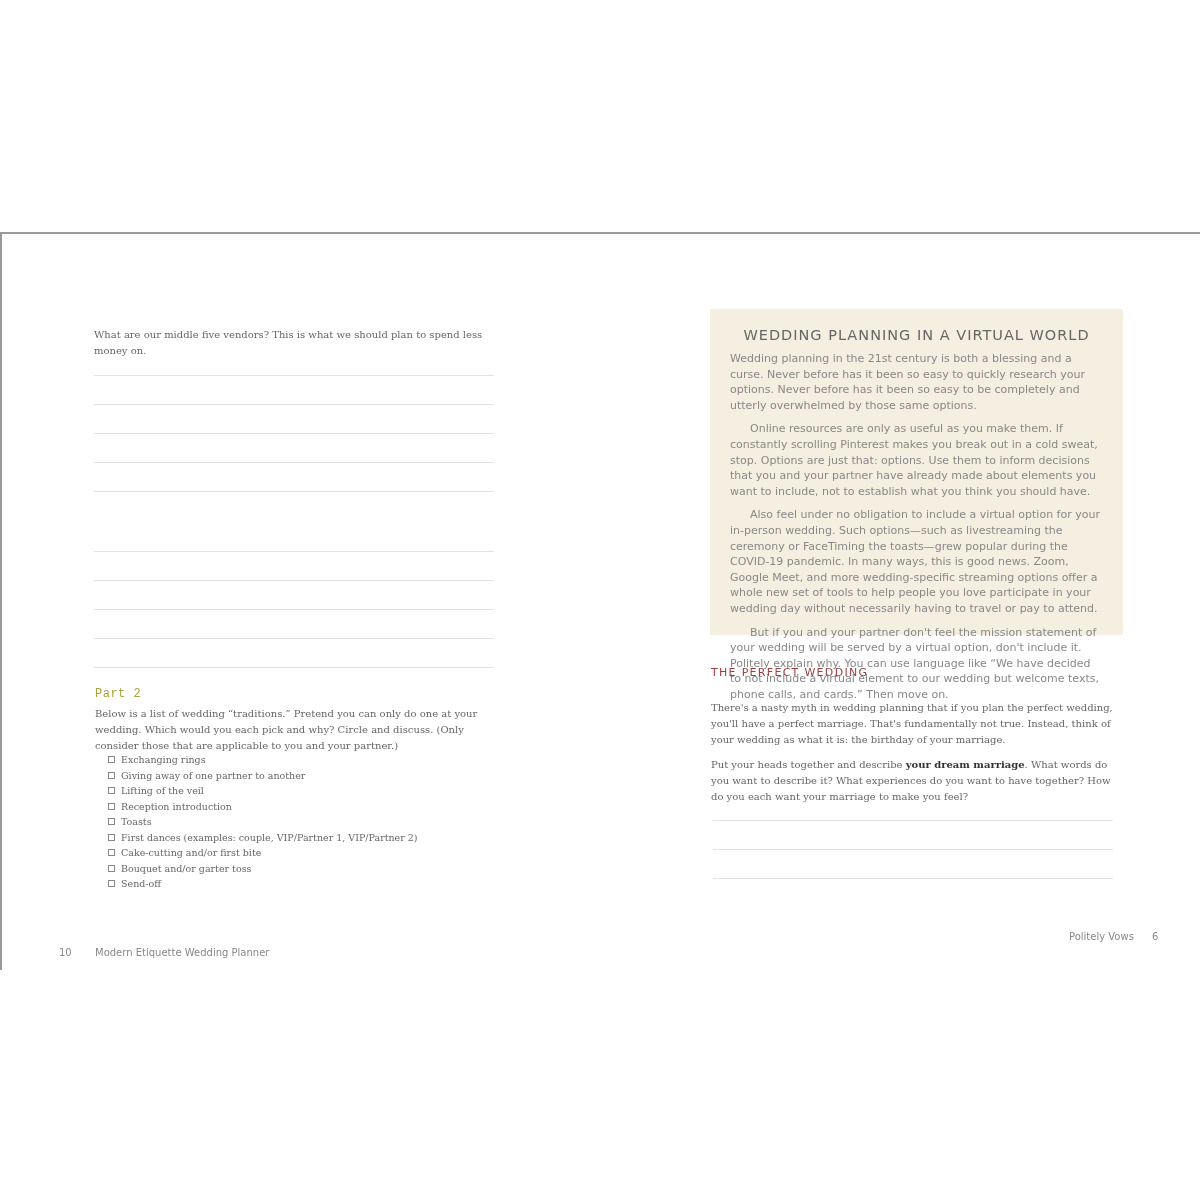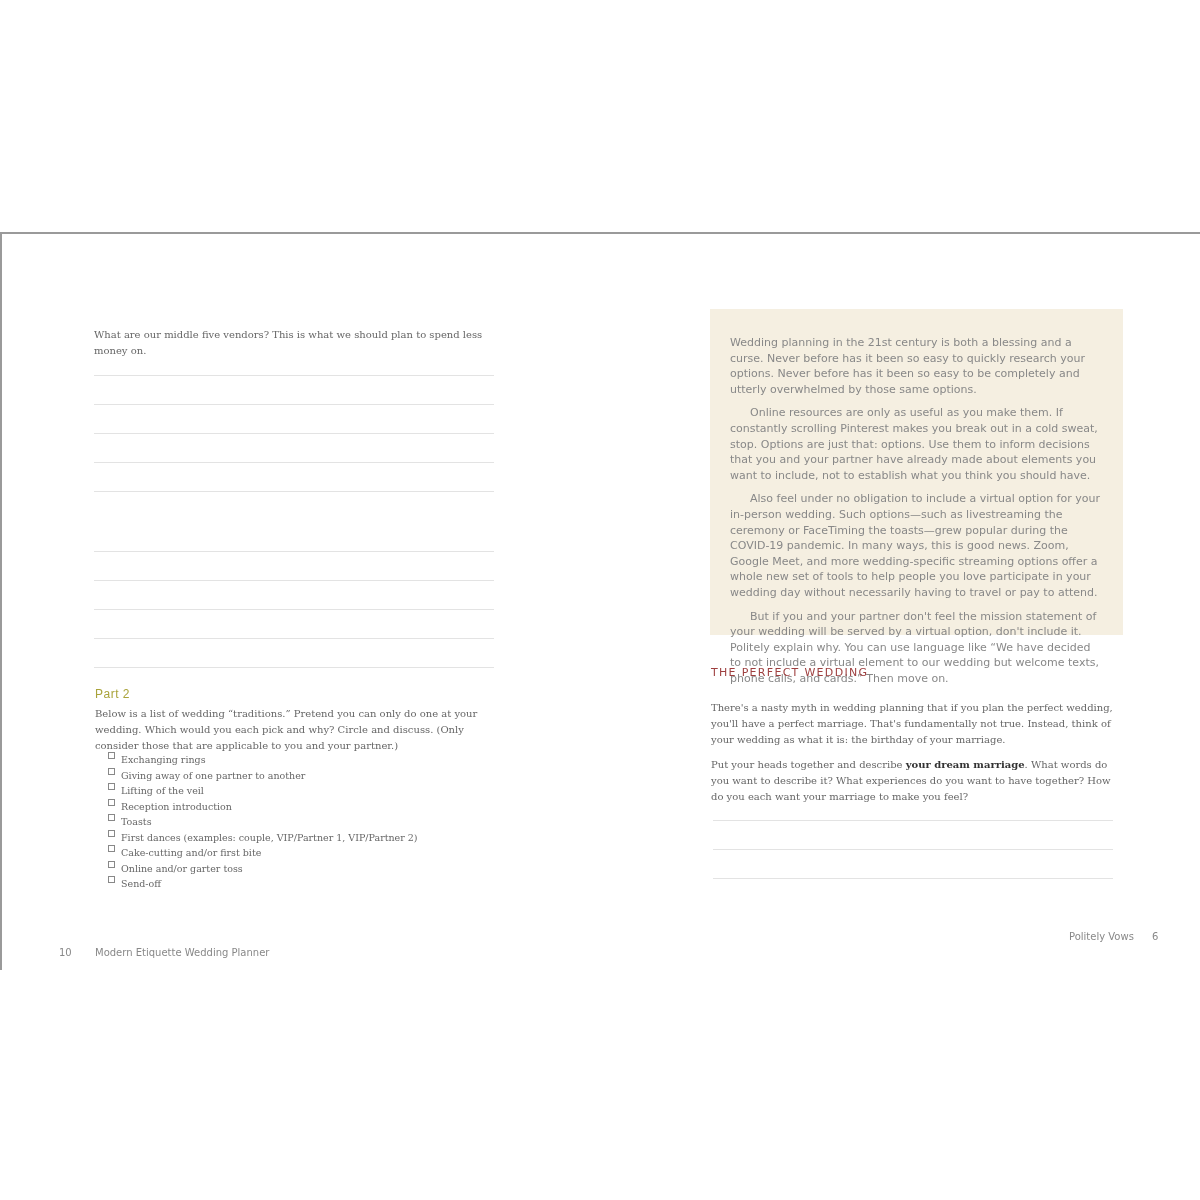--- a/index.html
+++ b/index.html
@@ -21,30 +21,30 @@
   .prompt {
     position: absolute; left: 80px; width: 415px;
     font-size: 10px; line-height: 16px; color: #666;
   }
   .write-line {
     position: absolute; left: 80px; width: 400px; height: 0;
     border-top: 1px solid #e3e3e3;
   }
   .part-title {
     position: absolute; left: 81px; top: 437px;
-    font-family: Liberation Sans, sans-serif; font-size: 12px;
+    font-family: Liberation Mono, monospace; font-size: 12px;
     color: #a9a33a; letter-spacing: 0.5px; text-align: center;
   }
   .part-intro {
     position: absolute; left: 81px; top: 456px; width: 415px;
     font-size: 10px; line-height: 16px; color: #666;
   }
   .checklist { position: absolute; left: 94px; top: 502px; margin: 0; padding: 0; list-style: none; }
   .checklist li {
-    font-size: 9.5px; line-height: 15.5px; color: #666; display: flex; align-items: flex-start;
+    font-size: 9.5px; line-height: 15.5px; color: #666; display: flex; align-items: center;
   }
   .checkbox {
     display: inline-block; width: 7px; height: 7px; border: 1px solid #888;
     margin-right: 6px; box-sizing: border-box;
   }
   .folio {
     position: absolute; top: 697px; font-family: "DejaVu Sans", sans-serif;
     font-size: 10px; color: #888;
   }
 
@@ -125,34 +125,35 @@
       <li>
           <span class="checkbox"></span>
           <span>First dances (examples: couple, VIP/Partner 1, VIP/Partner 2)</span>
         </li>
       <li>
           <span class="checkbox"></span>
           <span>Cake-cutting and/or first bite</span>
         </li>
       <li>
           <span class="checkbox"></span>
-          <span>Online and/or garter toss</span>
+          <span>Bouquet and/or garter toss</span>
         </li>
       <li>
           <span class="checkbox"></span>
           <span>Send-off</span>
         </li>
     </ul>
 
     <div class="folio" style="left:45px;">10</div>
     <div class="folio" style="left:81px;">Modern Etiquette Wedding Planner</div>
   </div>
 
   <div class="right-page">
     <div class="sidebar-box">
+      <div class="sidebar-title">WEDDING PLANNING IN A VIRTUAL WORLD</div>
       <p class="sidebar-para first">Wedding planning in the 21st century is both a blessing and a curse. Never before has it been so easy to quickly research your options. Never before has it been so easy to be completely and utterly overwhelmed by those same options.</p>
       <p class="sidebar-para">Online resources are only as useful as you make them. If constantly scrolling Pinterest makes you break out in a cold sweat, stop. Options are just that: options. Use them to inform decisions that you and your partner have already made about elements you want to include, not to establish what you think you should have.</p>
       <p class="sidebar-para">Also feel under no obligation to include a virtual option for your in-person wedding. Such options—such as livestreaming the ceremony or FaceTiming the toasts—grew popular during the COVID-19 pandemic. In many ways, this is good news. Zoom, Google Meet, and more wedding-specific streaming options offer a whole new set of tools to help people you love participate in your wedding day without necessarily having to travel or pay to attend.</p>
       <p class="sidebar-para">But if you and your partner don't feel the mission statement of your wedding will be served by a virtual option, don't include it. Politely explain why. You can use language like “We have decided to not include a virtual element to our wedding but welcome texts, phone calls, and cards.” Then move on.</p>
     </div>
 
     <div class="section-title">THE PERFECT WEDDING</div>
     <div class="italic-intro">There's a nasty myth in wedding planning that if you plan the perfect wedding, you'll have a perfect marriage. That's fundamentally not true. Instead, think of your wedding as what it is: the birthday of your marriage.</div>
     <div class="dream-prompt"><span>Put your heads together and describe </span><b>your dream marriage</b><span>. What words do you want to describe it? What experiences do you want to have together? How do you each want your marriage to make you feel?</span></div>
 

